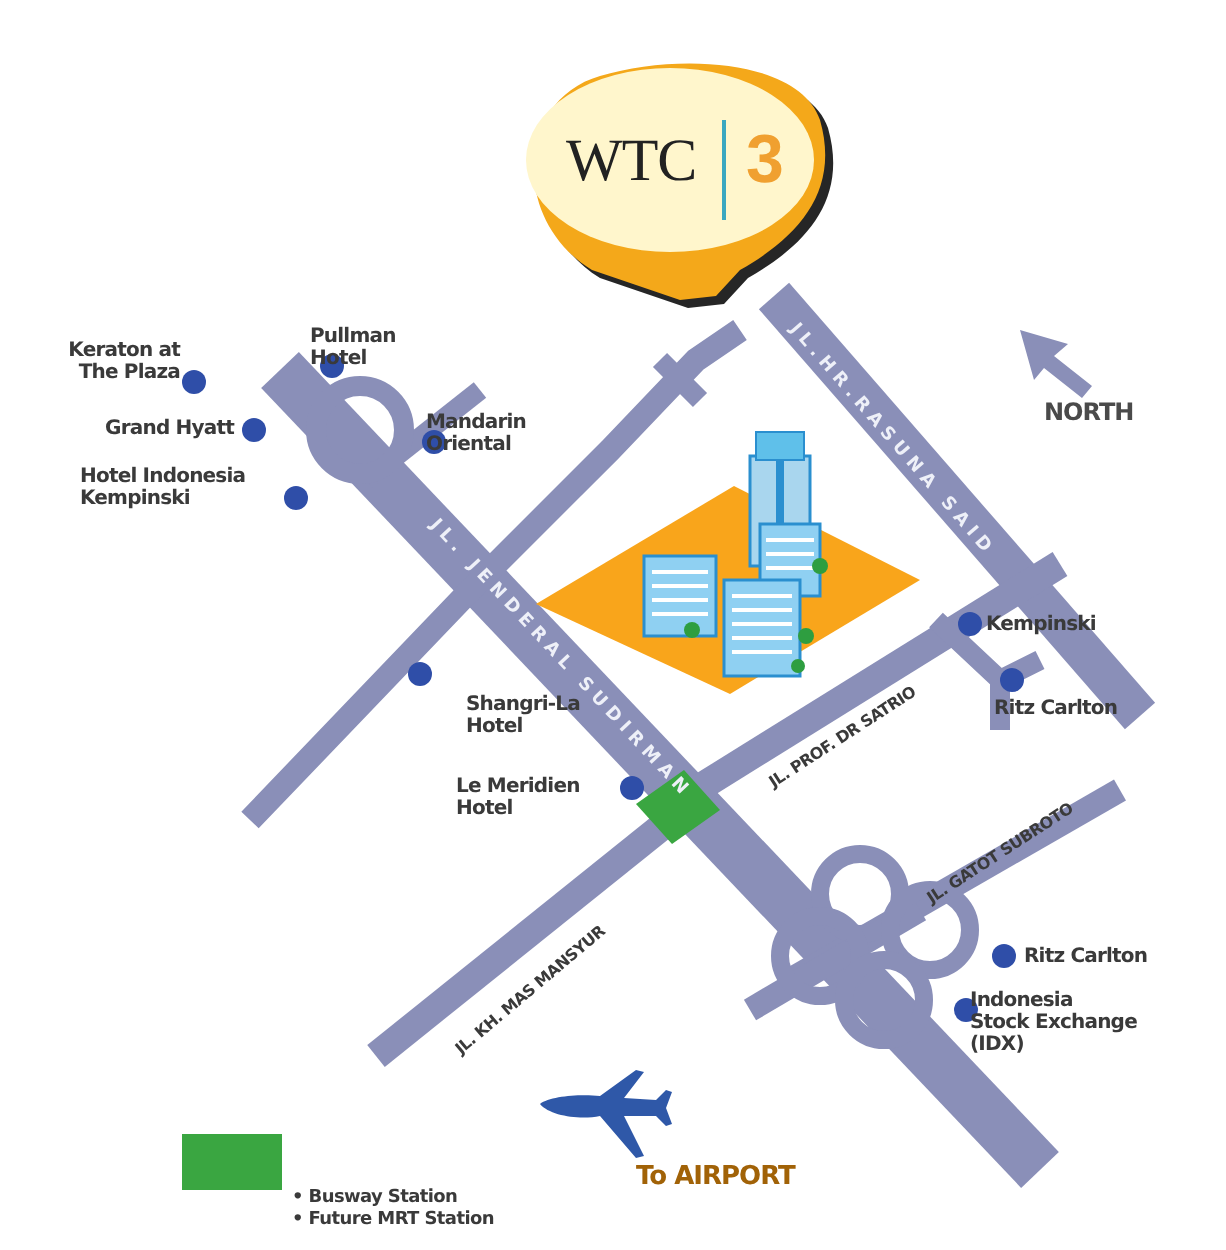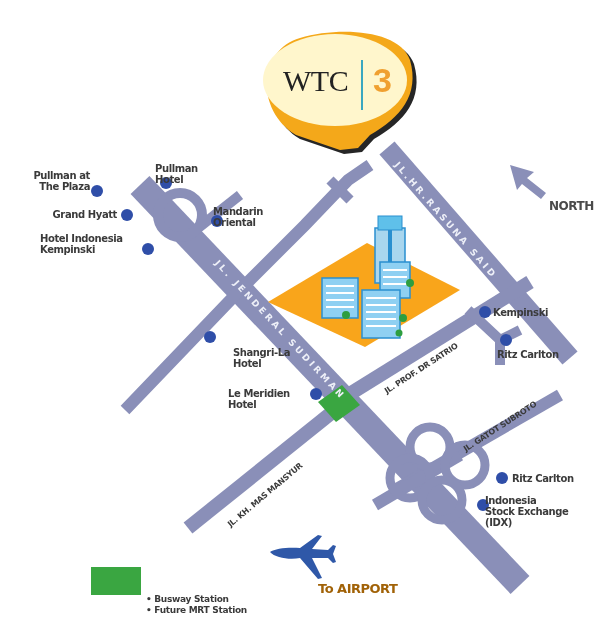--- a/index.html
+++ b/index.html
@@ -5,21 +5,21 @@
   html, body { margin:0; padding:0; background:#ffffff; }
   body { width:613px; height:625px; position:relative; overflow:hidden; font-family:"DejaVu Sans", sans-serif; }
   #map { position:absolute; left:0; top:0; width:613px; height:625px; }
   .lbl { position:absolute; font-family:"DejaVu Sans", sans-serif; font-weight:bold; color:#3a3a3a; font-size:10px; line-height:11px; letter-spacing:-0.4px; white-space:nowrap; }
   .lbl.c { }
   .lbl.r { text-align:right; }
   .road-lbl { position:absolute; font-family:"DejaVu Sans", sans-serif; font-weight:bold; font-size:9px; white-space:nowrap; transform-origin:0 0; }
   .road-lbl.on { color:#eef0f8; letter-spacing:3px; font-size:9px; }
   .road-lbl.off { color:#3a3a3a; letter-spacing:-0.3px; font-size:8px; }
   .legend-text { position:absolute; font-weight:bold; font-size:9px; color:#3a3a3a; line-height:11px; letter-spacing:-0.3px; white-space:nowrap; }
-  .north { position:absolute; font-weight:bold; font-size:12px; color:#4a4a4a; letter-spacing:-0.5px;margin-left:27px; }
+  .north { position:absolute; font-weight:bold; font-size:12px; color:#4a4a4a; letter-spacing:-0.5px; }
   .airport { position:absolute; font-weight:bold; font-size:13px; color:#a16207; letter-spacing:-0.5px; white-space:nowrap; }
   .wtc { position:absolute; font-family:"Liberation Sans", sans-serif; font-size:30px; color:#222; letter-spacing:-0.5px; }
   .wtc3 { position:absolute; font-family:"Liberation Sans", sans-serif; font-size:34px; font-weight:bold; color:#f0a030; }
 </style>
 </head>
 <body>
 
 <svg id="map" width="613" height="625" viewBox="0 0 613 625" xmlns="http://www.w3.org/2000/svg">
   <g stroke="#8a8fb8" fill="none" stroke-linecap="butt">
 
@@ -131,21 +131,21 @@
 
 <div class="north" style="left:522px;top:199px;">NORTH</div>
 
 <div class="road-lbl on" style="left:220px;top:258px;transform:rotate(47deg);">JL. JENDERAL SUDIRMAN</div>
 <div class="road-lbl on" style="left:400px;top:160px;transform:rotate(49deg);">JL.HR.RASUNA SAID</div>
 <div class="road-lbl off" style="left:383px;top:388px;transform:rotate(-33deg);">JL. PROF. DR SATRIO</div>
 <div class="road-lbl off" style="left:462px;top:446px;transform:rotate(-33deg);">JL. GATOT SUBROTO</div>
 <div class="road-lbl off" style="left:226px;top:522px;transform:rotate(-40deg);">JL. KH. MAS MANSYUR</div>
 
 <div class="lbl r" style="left:20px;top:170px;width:70px;">
-  <div>Pullman at</div>
+  <div>Keraton at</div>
     <div>The Plaza</div>
 </div>
 <div class="lbl c" style="left:155px;top:163px;width:70px;">
   <div>Pullman</div>
     <div>Hotel</div>
 </div>
 <div class="lbl r" style="left:30px;top:209px;width:87px;">
   <div>Grand Hyatt</div>
 </div>
 <div class="lbl c" style="left:213px;top:206px;width:80px;">

